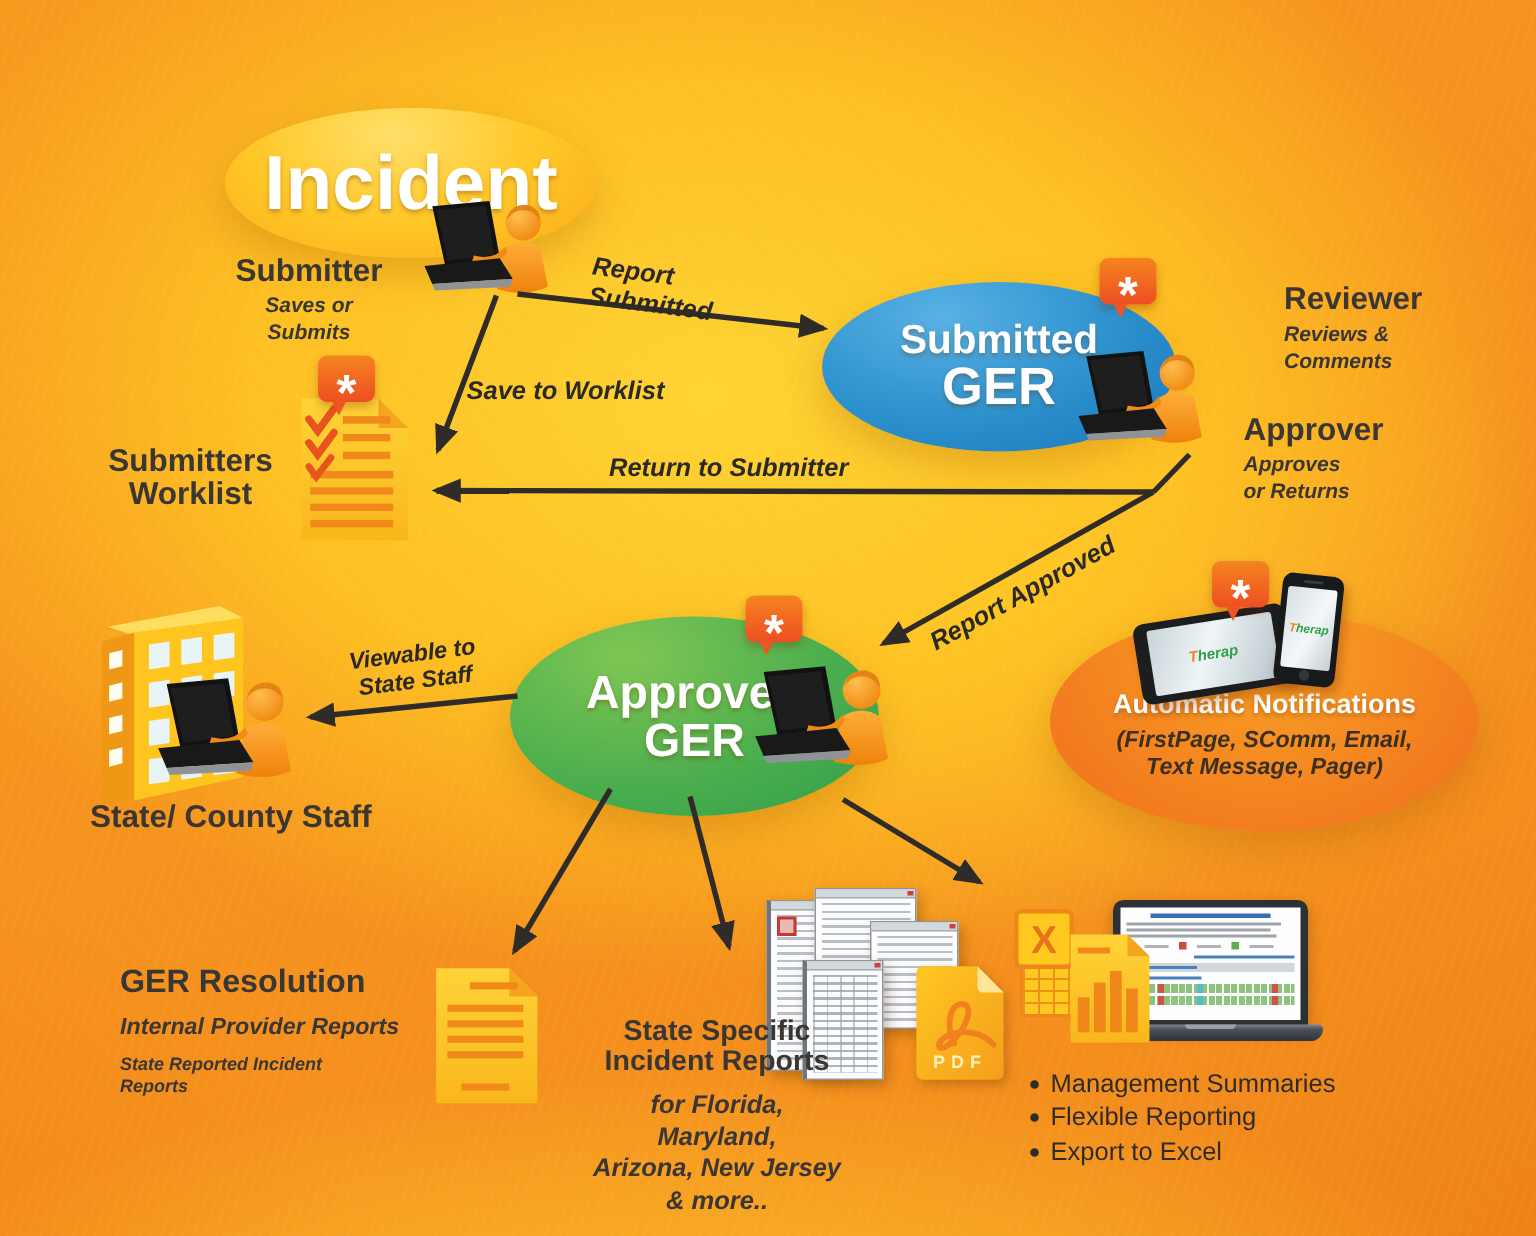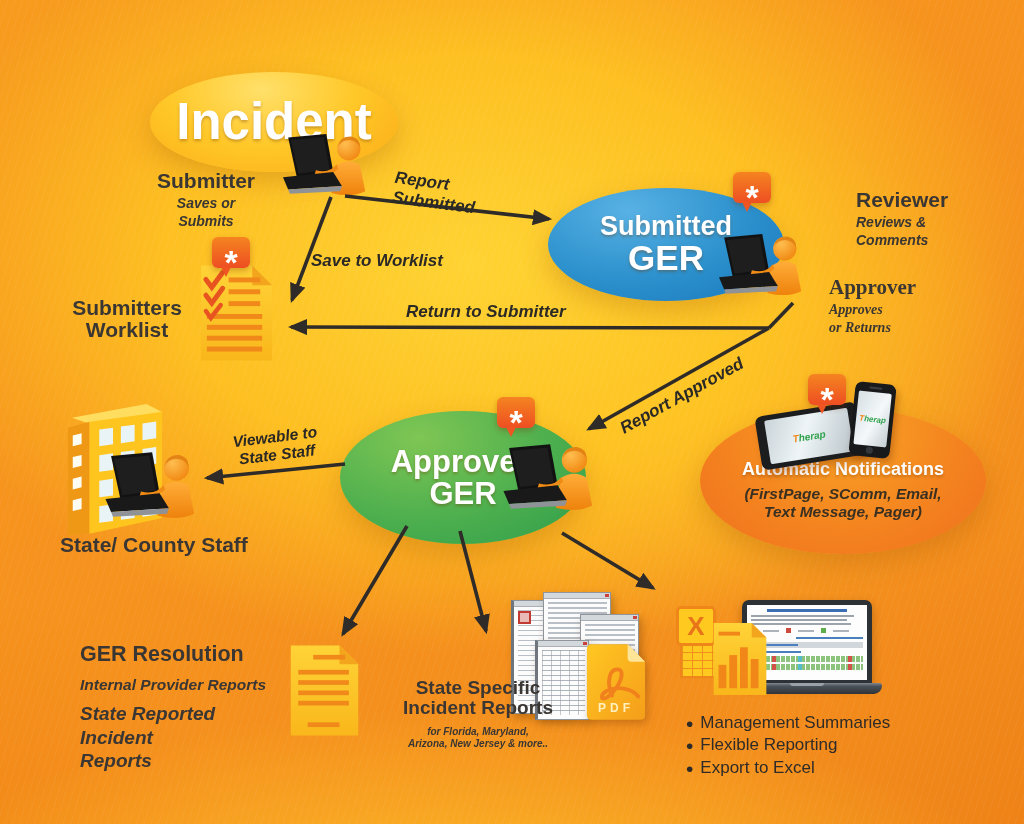--- a/index.html
+++ b/index.html
@@ -260,21 +260,21 @@
   <div class="tb" style="left:140px;top:170px;width:132px;text-align:center;">
     <div class="t-title">Submitter</div>
     <div class="t-desc pre">Saves or
 Submits</div>
   </div>
   <div class="tb" style="left:824px;top:189px;width:130px;margin-left:32px;">
     <div class="t-title">Reviewer</div>
     <div class="t-desc pre">Reviews &amp;
 Comments</div>
   </div>
-  <div class="tb" style="left:829px;top:276px;width:130px;font-family:Liberation Serif, serif;">
+  <div class="tb" style="left:829px;top:276px;width:130px;">
     <div class="t-title">Approver</div>
     <div class="t-desc pre">Approves
 or Returns</div>
   </div>
 
   <div class="tb t-title pre" style="left:62px;top:297px;width:130px;text-align:center;">Submitters
 Worklist</div>
   <svg class="icon" style="left:197px;top:261px;width:79px;height:104px;">
       <use href="#sym-doc-check"></use>
     </svg>
@@ -308,50 +308,50 @@
   <svg class="icon" style="left:60px;top:388px;width:108px;height:148px;z-index:10;">
       <use href="#sym-building"></use>
     </svg>
   <div class="tb" style="left:60px;top:534px;width:270px;">
     <div class="t-title">State/ County Staff</div>
   </div>
 
   <div class="tb" style="left:80px;top:643px;width:196px;">
     <div class="t-title" style="font-size:21.5px;">GER Resolution</div>
     <div class="t-desc" style="font-size:15.5px;margin-top:9px;">Internal Provider Reports</div>
-    <div class="t-desc pre" style="font-size:19px;margin-top:8px;">State Reported Incident
+    <div class="t-desc pre" style="font-size:12px;margin-top:8px;">State Reported Incident
 Reports</div>
   </div>
   <svg class="icon" style="left:287px;top:641px;width:75px;height:99px;">
       <use href="#sym-doc-plain"></use>
     </svg>
 
   <div class="form-win strip-left" style="left:511px;top:600px;width:56px;height:112px;z-index:6;">
       <div class="form-body"></div>
       <div class="stamp"></div>
     </div>
   <div class="form-win" style="left:543px;top:592px;width:66px;height:74px;z-index:7;">
       <div class="form-body"></div>
     </div>
   <div class="form-win" style="left:580px;top:614px;width:57px;height:70px;z-index:8;">
       <div class="form-body"></div>
     </div>
   <div class="form-win strip-left form-grid" style="left:535px;top:640px;width:50px;height:78px;z-index:9;">
       <div class="form-body"></div>
     </div>
-  <div class="pdf" style="left:584px;top:642px;">
+  <div class="pdf" style="left:608px;top:642px;">
     <svg style="width:64px;height:80px;display:block;">
         <use href="#sym-pdf"></use>
       </svg>
     <span class="pdf-label">PDF</span>
   </div>
   <div class="tb" style="left:392px;top:678px;width:172px;text-align:center;">
     <div class="t-title pre" style="font-size:19px;">State Specific
 Incident Reports</div>
-    <div class="t-desc pre" style="font-size:10px;margin-top:8px;">for Florida, Maryland,
+    <div class="t-desc pre" style="font-size:17px;margin-top:8px;">for Florida, Maryland,
 Arizona, New Jersey &amp; more..</div>
   </div>
 
   <div class="laptop" style="left:732px;top:600px;">
     <div class="lap-screen">
       <div class="lap-inner">
         <div class="ln-title"></div>
         <div class="ln" style="width:92%;"></div>
         <div class="ln" style="width:86%;"></div>
         <div class="ln" style="width:89%;"></div>

